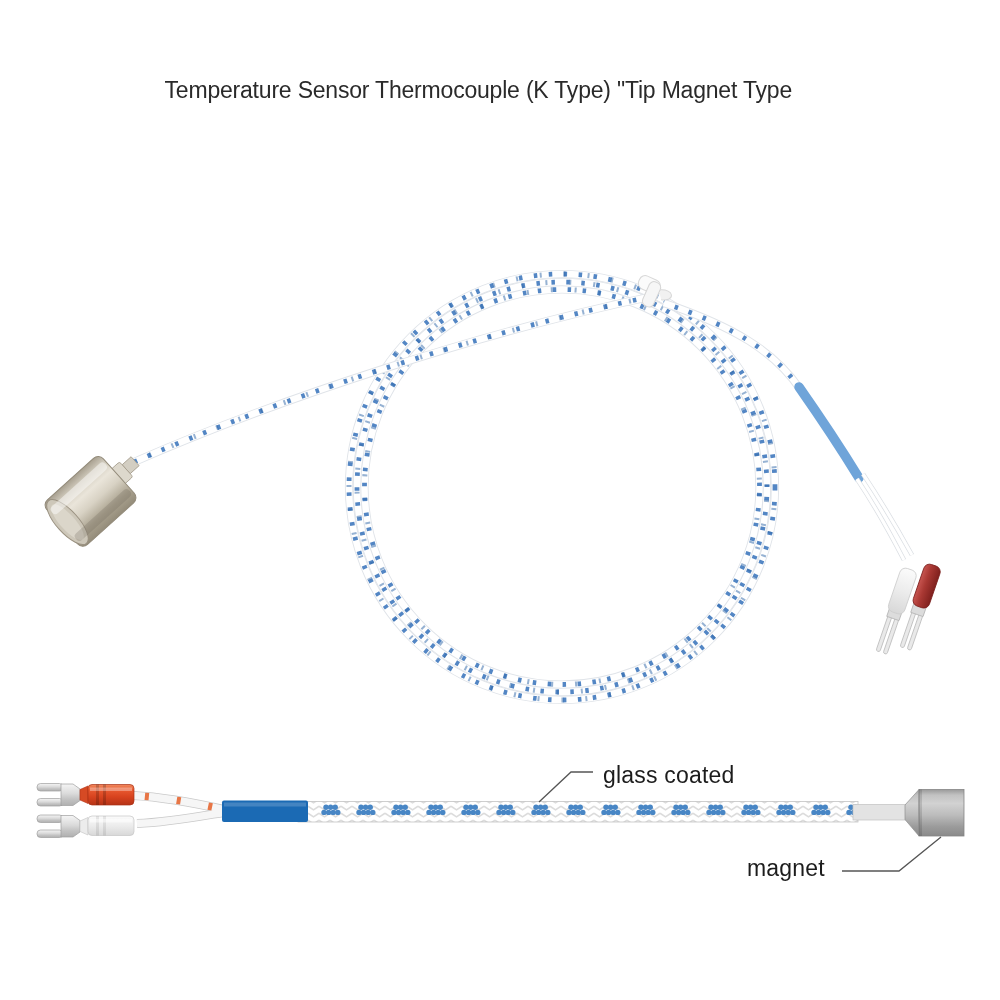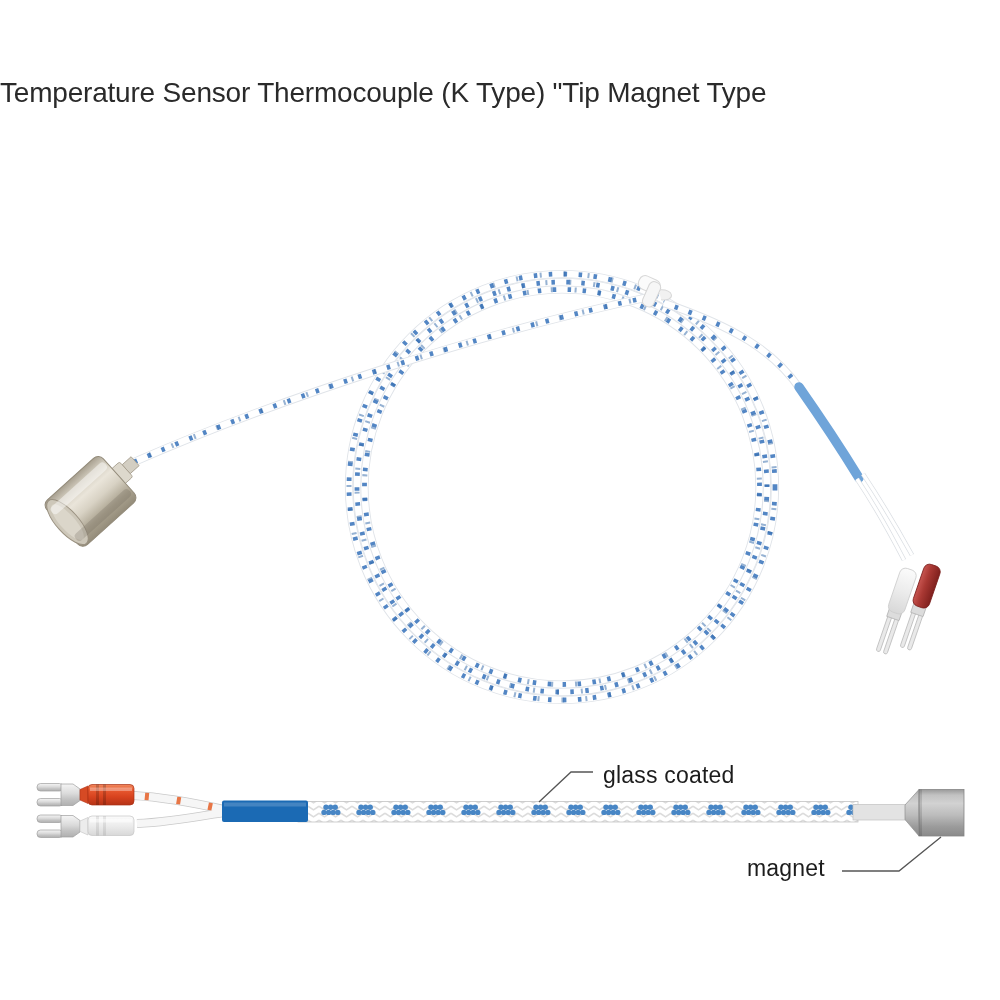--- a/index.html
+++ b/index.html
@@ -1,19 +1,19 @@
 <!DOCTYPE html>
 <html style="--background: #ffffff; --title-text: #2a2a2a; --label-text: #1c1c1c; --callout-line: #555555; --cable-blue-speckle: #4a7fc1; --cable-speckle-dark: #2e66a8; --cluster-blue: #4886c5; --blue-sleeve: #1b6ab4; --heat-shrink-blue: #6fa4d9; --wire-stripe-orange: #e87646; --crimp-red-diagram: #e1502d; --crimp-red-photo: #a93833; --crimp-white: #ececec; --terminal-silver: #d5d5d5; --magnet-gray-diagram: #b0b0b0; --magnet-metal-photo: #cfc9bb; --weave-gray: #dcdcdc;"><head>
 <meta charset="utf-8">
 <style>
   html,body{margin:0;padding:0;}
   body{background:var(--background,#fff);font-family:"Liberation Sans",sans-serif;}
   .canvas{position:relative;width:1000px;height:1000px;background:var(--background,#fff);overflow:hidden;}
-  .title{position:absolute;left:0;top:77px;width:792px;text-align:left;
-         font-size:28px;letter-spacing:-0.2px;color:var(--title-text,#2a2a2a);}
+  .title{position:absolute;left:0;top:77px;width:792px;text-align:right;
+         font-size:23px;letter-spacing:-0.2px;color:var(--title-text,#2a2a2a);}
   .figure-svg{position:absolute;left:0;top:0;width:1000px;height:1000px;}
   .diagram-label{position:absolute;font-size:23px;color:var(--label-text,#1c1c1c);letter-spacing:.2px;}
   .label-glass{left:603px;top:755px;margin-top:7px;}
   .label-magnet{left:747px;top:855px;}
   
   .weave-path{stroke:var(--weave-gray,#dcdcdc);fill:none;stroke-width:1.6;}
   .cluster-dot{fill:var(--cluster-blue,#4886c5);}
   .speck1{stroke:var(--cable-blue-speckle,#4a7fc1);fill:none;}
   .speck2{stroke:var(--cable-speckle-dark,#2e66a8);fill:none;}
   .shrink{stroke:var(--heat-shrink-blue,#6fa4d9);fill:none;}

